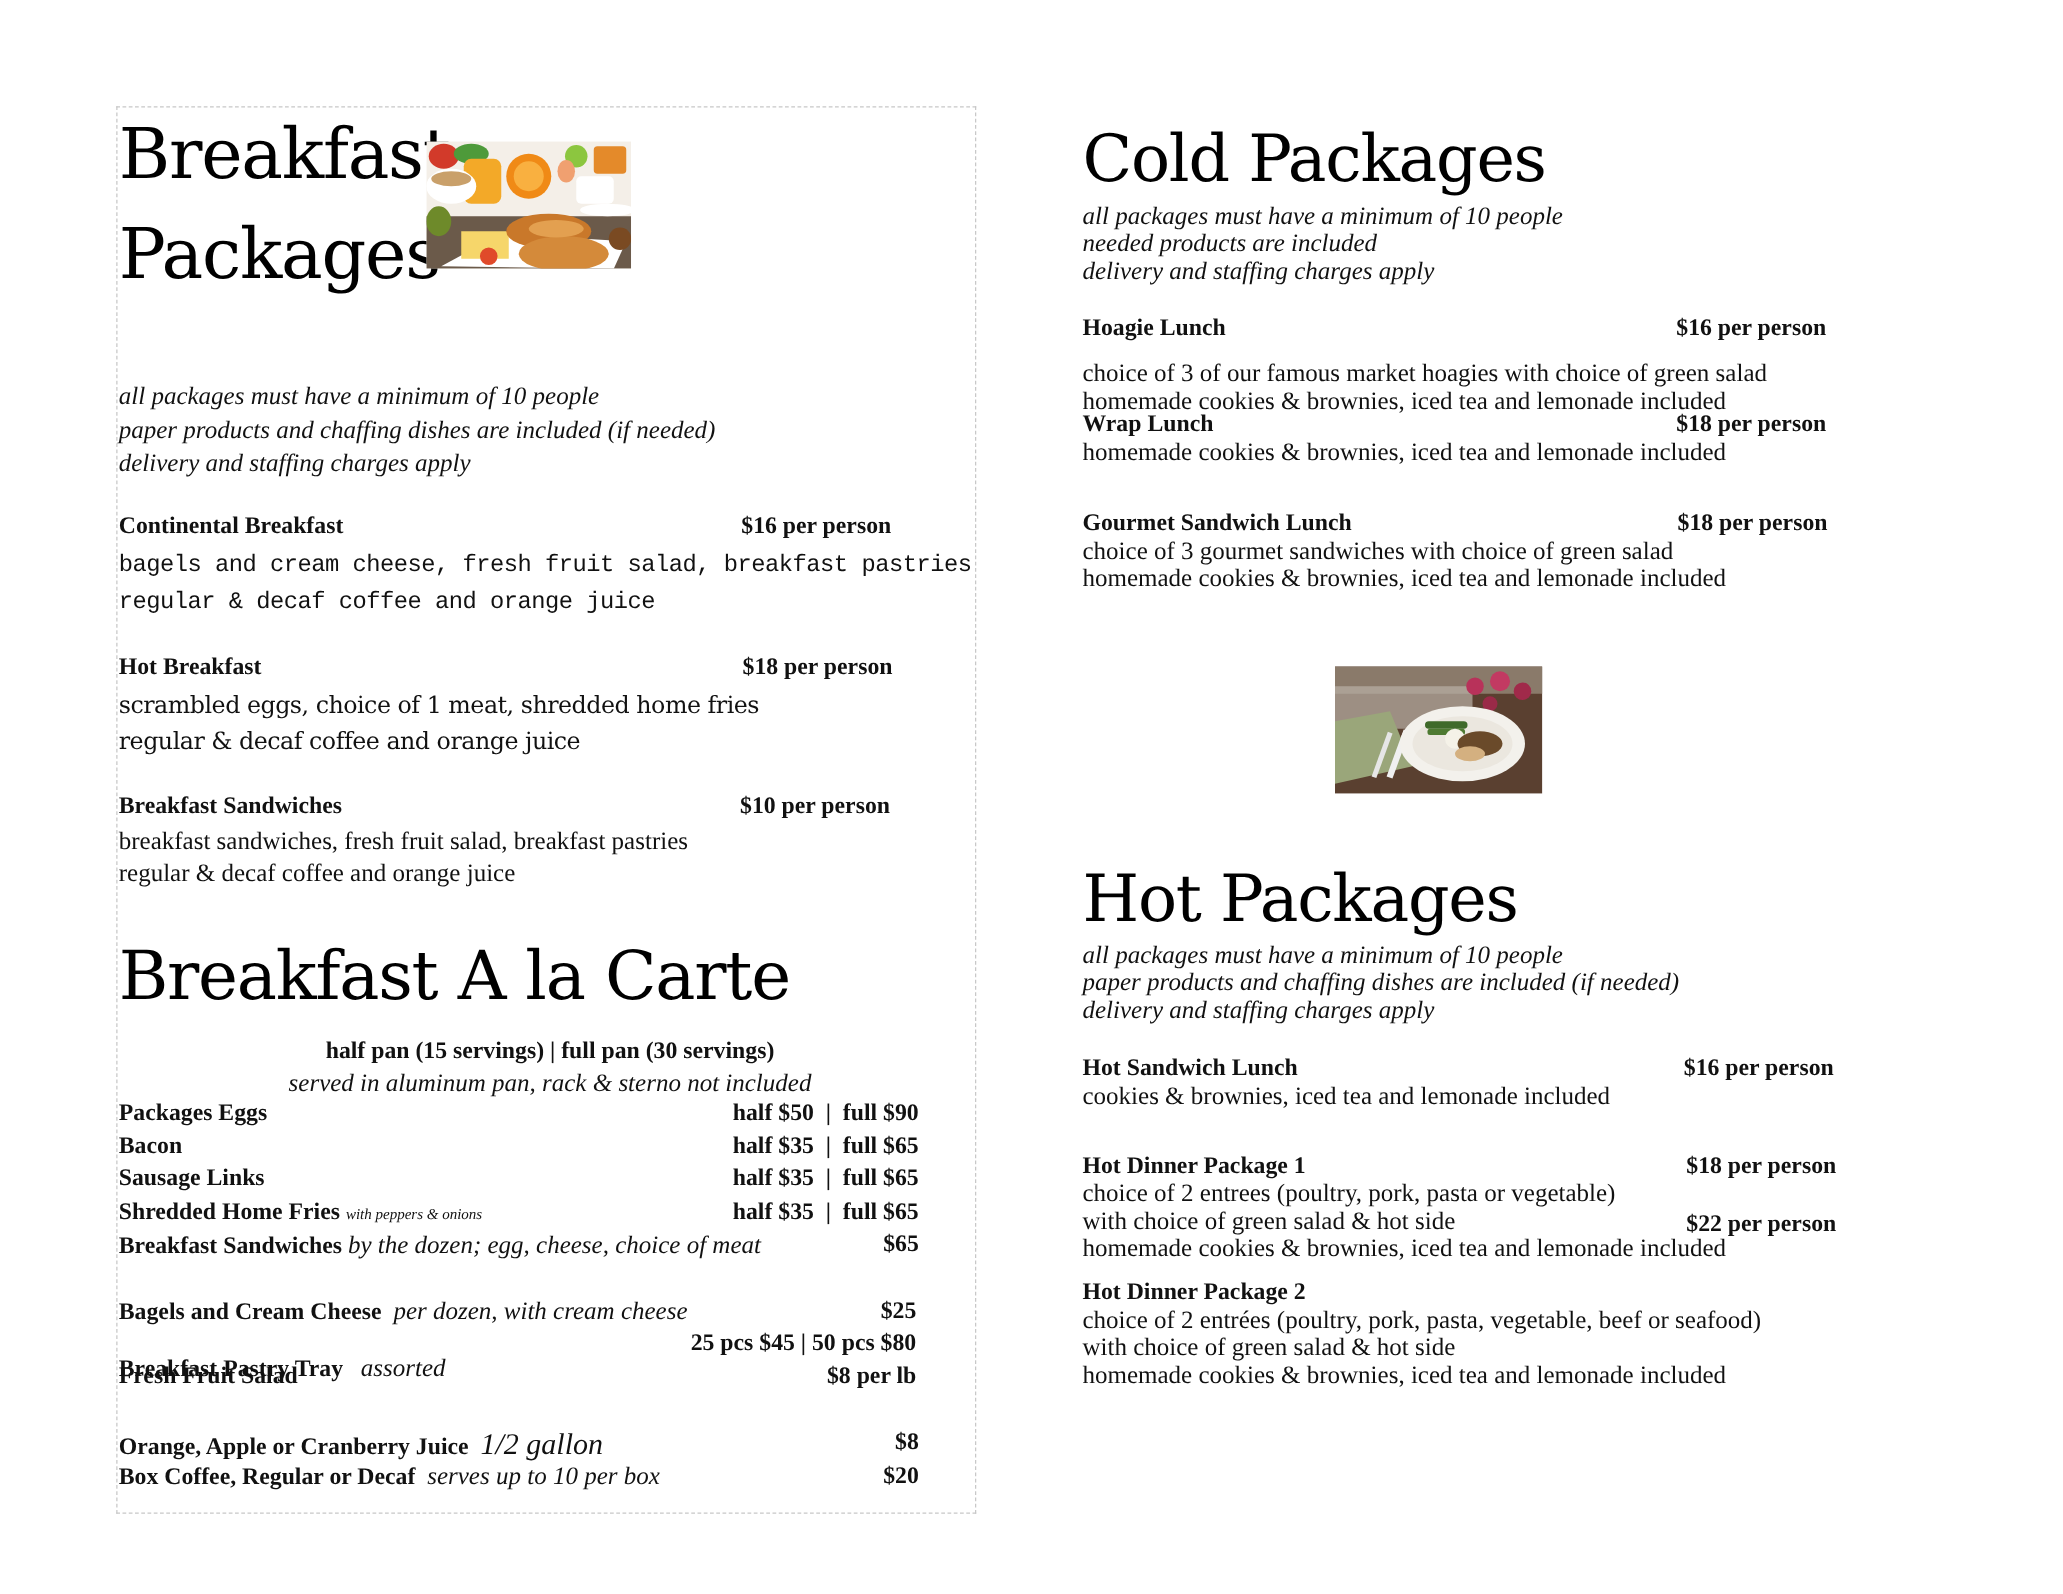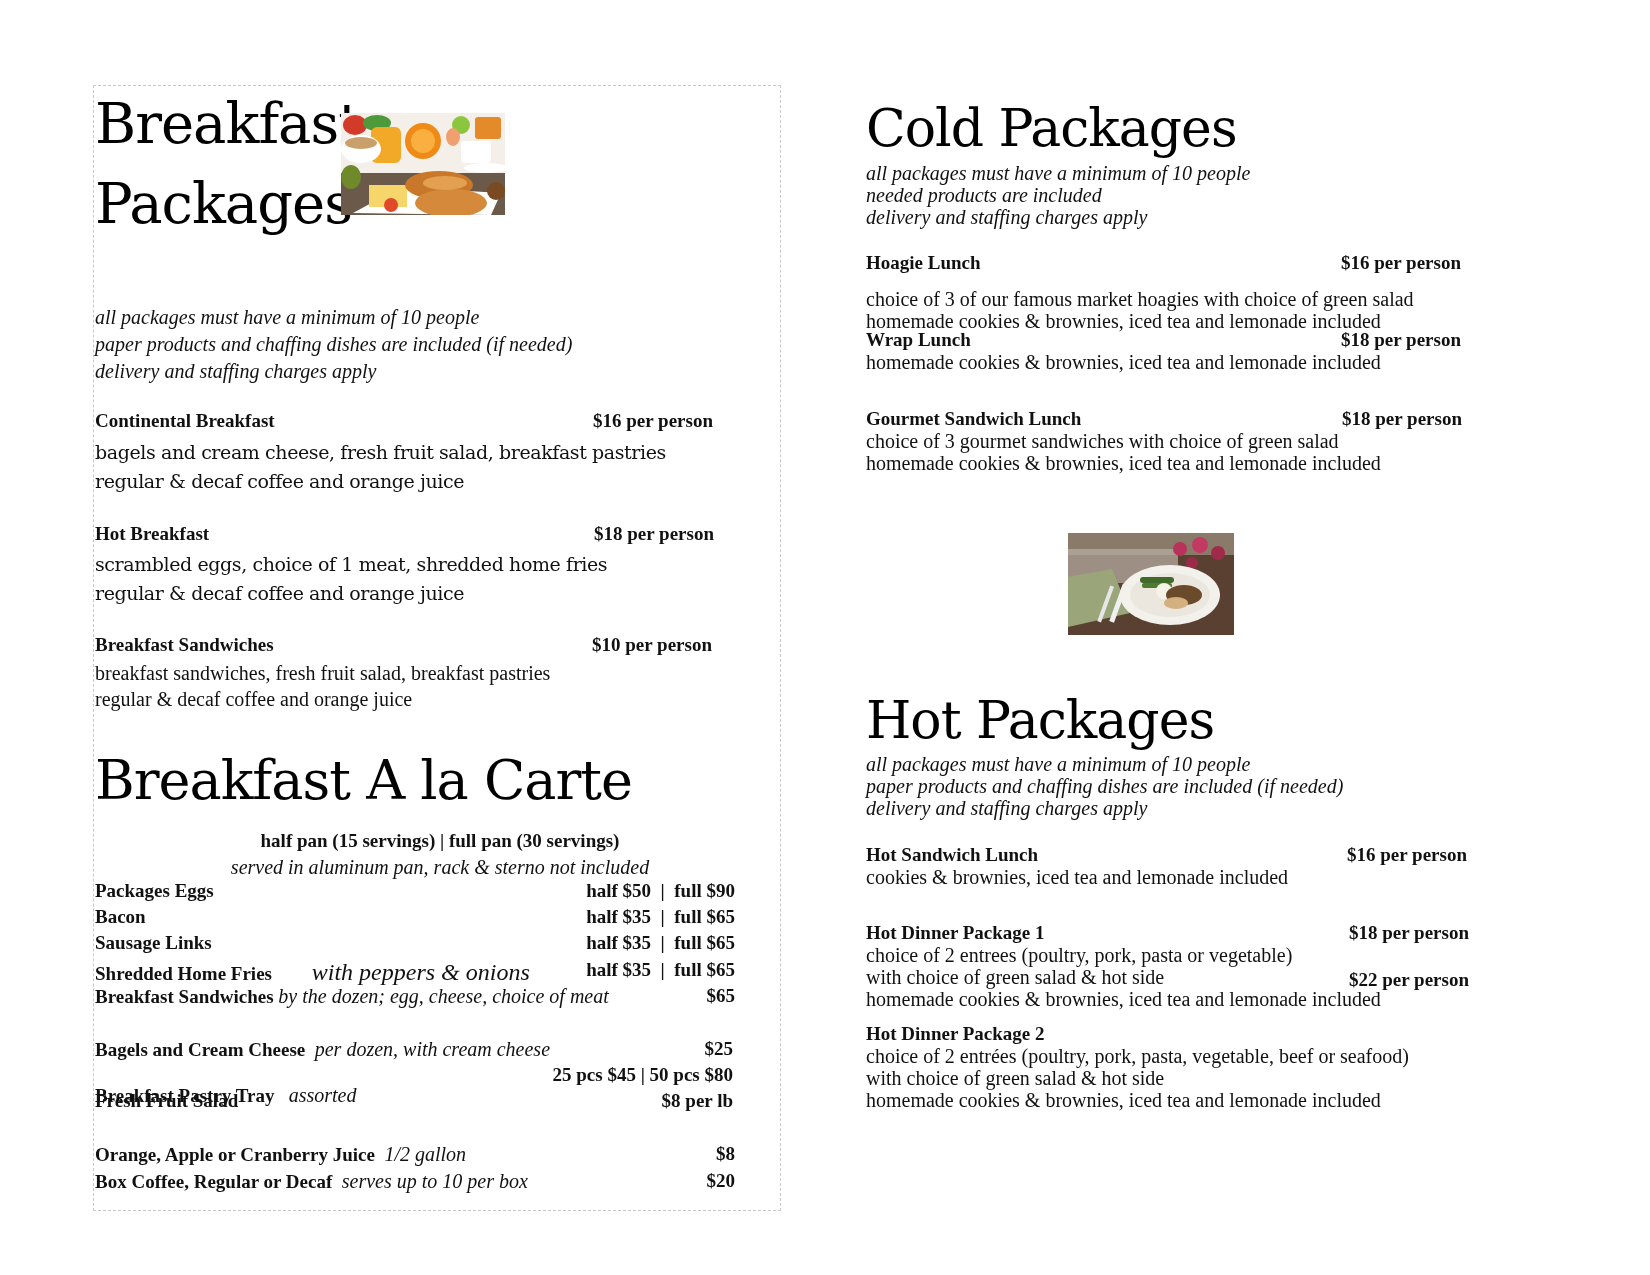--- a/index.html
+++ b/index.html
@@ -60,21 +60,21 @@
 </div>
 
 <div class="note abs" style="left:95px; top:304px; font-size:20px; line-height:27px;">
   <div>all packages must have a minimum of 10 people</div>
   <div>paper products and chaffing dishes are included (if needed)</div>
   <div>delivery and staffing charges apply</div>
 </div>
 
 <div class="row bold" style="left:95px; top:410px; font-size:19px;">Continental Breakfast</div>
 <div class="price" style="left:593px; top:410px; font-size:19px;">$16 per person</div>
-<div class="desc desc-l" style="left:95px; top:438px; line-height:29px;">
+<div class="desc desc-l" style="left:95px; top:438px; line-height:29px;font-family:Liberation Mono, monospace;">
   <div>bagels and cream cheese, fresh fruit salad, breakfast pastries</div>
   <div>regular &amp; decaf coffee and orange juice</div>
 </div>
 
 <div class="row bold" style="left:95px; top:523px; font-size:19px;">Hot Breakfast</div>
 <div class="price" style="left:594px; top:523px; font-size:19px;">$18 per person</div>
 <div class="desc desc-l" style="left:95px; top:550px; line-height:29px;">
   <div>scrambled eggs, choice of 1 meat, shredded home fries</div>
   <div>regular &amp; decaf coffee and orange juice</div>
 </div>
@@ -93,36 +93,36 @@
 <div class="abs" style="left:95px; top:880px; width:640px; font-family:'Liberation Serif',serif; font-size:19px;">
   <div class="row" style="left:0; top:0;"><span class="bold">Packages Eggs</span></div>
   <div class="price" style="right:0; top:0; white-space:pre;">half $50  |  full $90</div>
 
   <div class="row" style="left:0; top:26px;"><span class="bold">Bacon</span></div>
   <div class="price" style="right:0; top:26px; white-space:pre;">half $35  |  full $65</div>
 
   <div class="row" style="left:0; top:52px;"><span class="bold">Sausage Links</span></div>
   <div class="price" style="right:0; top:52px; white-space:pre;">half $35  |  full $65</div>
 
-  <div class="row" style="left:0; top:79px;"><span class="bold">Shredded Home Fries</span> <span class="ital" style="font-size:24px;margin-left:35px;">with peppers &amp; onions</span></div>
+  <div class="row" style="left:0; top:79px;"><span class="bold">Shredded Home Fries</span> <span class="ital" style="font-size:12px;">with peppers &amp; onions</span></div>
   <div class="price" style="right:0; top:79px; white-space:pre;">half $35  |  full $65</div>
 
   <div class="row" style="left:0; top:105px;"><span class="bold">Breakfast Sandwiches</span> <span class="ital" style="font-size:20px;">by the dozen; egg, cheese, choice of meat</span></div>
   <div class="price" style="right:0; top:105px;">$65</div>
 
   <div class="row" style="left:0; top:158px;"><span class="bold">Bagels and Cream Cheese</span>&nbsp; <span class="ital" style="font-size:20px;">per dozen, with cream cheese</span></div>
   <div class="price" style="right:2px; top:158px;">$25</div>
 
   <div class="row" style="left:0; top:184px;margin-top:20px;"><span class="bold">Breakfast Pastry Tray</span>&nbsp;&nbsp; <span class="ital" style="font-size:20px;">assorted</span></div>
   <div class="price" style="right:2px; top:184px;">25 pcs $45 | 50 pcs $80</div>
 
   <div class="row" style="left:0; top:210px;"><span class="bold">Fresh Fruit Salad</span></div>
   <div class="price" style="right:2px; top:210px;">$8 per lb</div>
 
-  <div class="row" style="left:0; top:263px;"><span class="bold">Orange, Apple or Cranberry Juice</span>&nbsp; <span class="ital" style="font-size:20px;margin-top:41px;">1/2 gallon</span></div>
+  <div class="row" style="left:0; top:263px;"><span class="bold">Orange, Apple or Cranberry Juice</span>&nbsp; <span class="ital" style="font-size:24px;margin-top:41px;">1/2 gallon</span></div>
   <div class="price" style="right:0; top:263px;">$8</div>
 
   <div class="row" style="left:0; top:290px;"><span class="bold">Box Coffee, Regular or Decaf</span>&nbsp; <span class="ital" style="font-size:20px;">serves up to 10 per box</span></div>
   <div class="price" style="right:0; top:290px;">$20</div>
 </div>
 
 <div class="abs big-title" style="left:866px; top:102px; font-size:52px;">Cold Packages</div>
 <div class="note abs" style="left:866px; top:162px; font-size:20px; line-height:22px;">
   <div>all packages must have a minimum of 10 people</div>
   <div>needed products are included</div>

